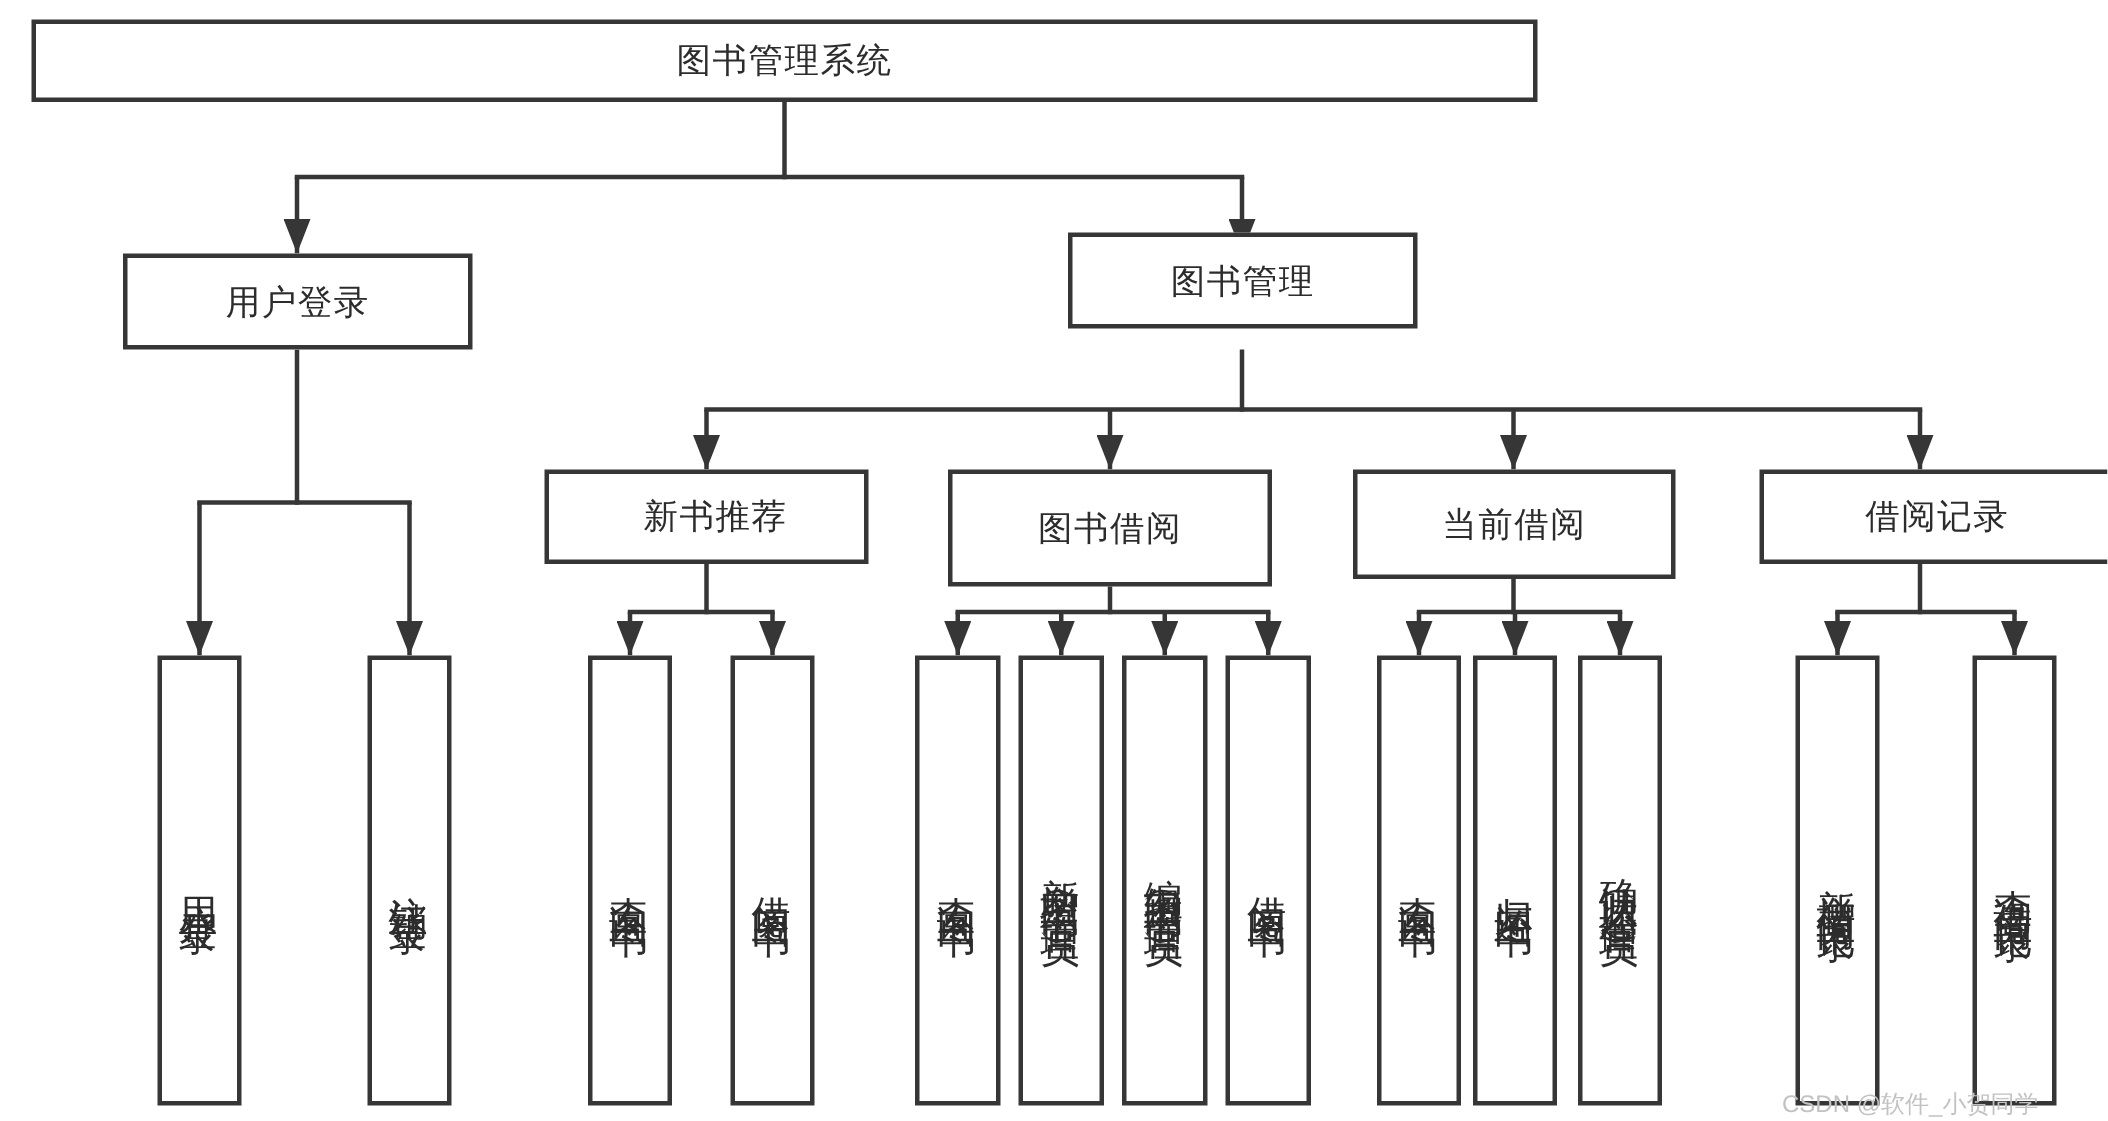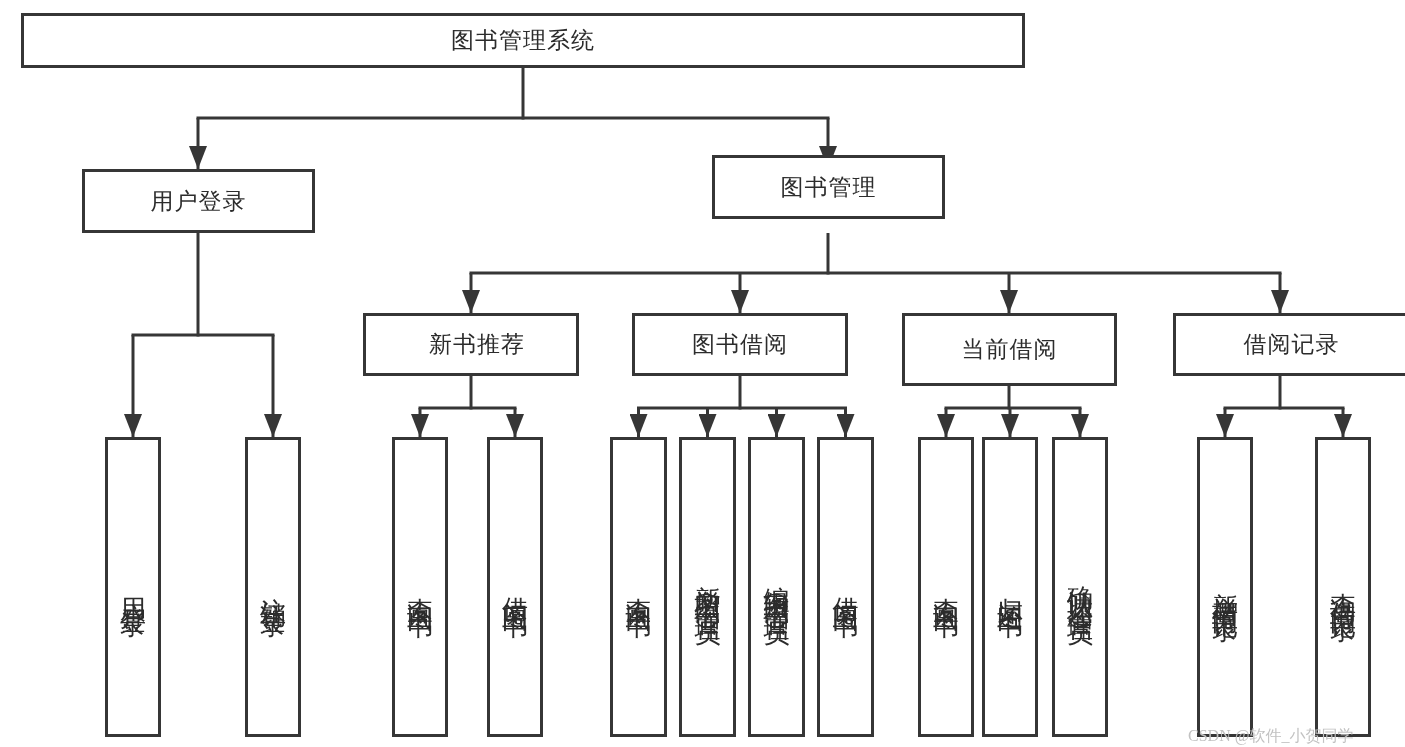--- a/index.html
+++ b/index.html
@@ -4,21 +4,21 @@
 <style>
   :root{
     --line:#363636;
     --text:#2c2c2c;
     --background:#ffffff;
     --watermark:#c2c2c2;
   }
   html,body{margin:0;padding:0;background:var(--background);}
   .canvas{
     position:relative;width:1405px;height:747px;background:var(--background);
-    font-family:Liberation Serif, serif;color:var(--text);
+    font-family:Liberation Sans, sans-serif;color:var(--text);
     overflow:hidden;
   }
   .wires{position:absolute;left:0;top:0;width:1405px;height:747px;}
   .wires line{stroke:var(--line);stroke-width:3;}
   .arrowhead{fill:var(--line);}
   .box{
     position:absolute;box-sizing:border-box;border:3px solid var(--line);
     background:#fff;display:flex;align-items:center;justify-content:center;
     font-size:23px;letter-spacing:1px;color:var(--text);text-align:center;
   }
@@ -97,21 +97,21 @@
       <line x1="1343" y1="408" x2="1343" y2="437" marker-end="url(#arrow)"></line>
     </g>
   </svg>
 
   <div class="box" style="left:21px;top:13px;width:1004px;height:55px;">图书管理系统</div>
 
   <div class="box" style="left:82px;top:169px;width:233px;height:64px;">用户登录</div>
   <div class="box" style="left:712px;top:155px;width:233px;height:64px;">图书管理</div>
 
   <div class="box" style="left:363px;top:313px;width:216px;height:63px;padding-left:12px;">新书推荐</div>
-  <div class="box" style="left:632px;top:313px;width:216px;height:63px;">图书借阅</div>
+  <div class="box" style="left:632px;top:313px;width:216px;height:78px;">图书借阅</div>
   <div class="box" style="left:902px;top:313px;width:215px;height:73px;">当前借阅</div>
   <div class="box" style="left:1173px;top:313px;width:237px;height:63px;">借阅记录</div>
 
   <div class="box v" style="left:105px;top:437px;width:56px;height:300px;">用户登录</div>
   <div class="box v" style="left:245px;top:437px;width:56px;height:300px;">注销登录</div>
 
   <div class="box v" style="left:392px;top:437px;width:56px;height:300px;">查询图书</div>
   <div class="box v" style="left:487px;top:437px;width:56px;height:300px;">借阅图书</div>
 
   <div class="box v" style="left:610px;top:437px;width:57px;height:300px;">查询图书</div>

